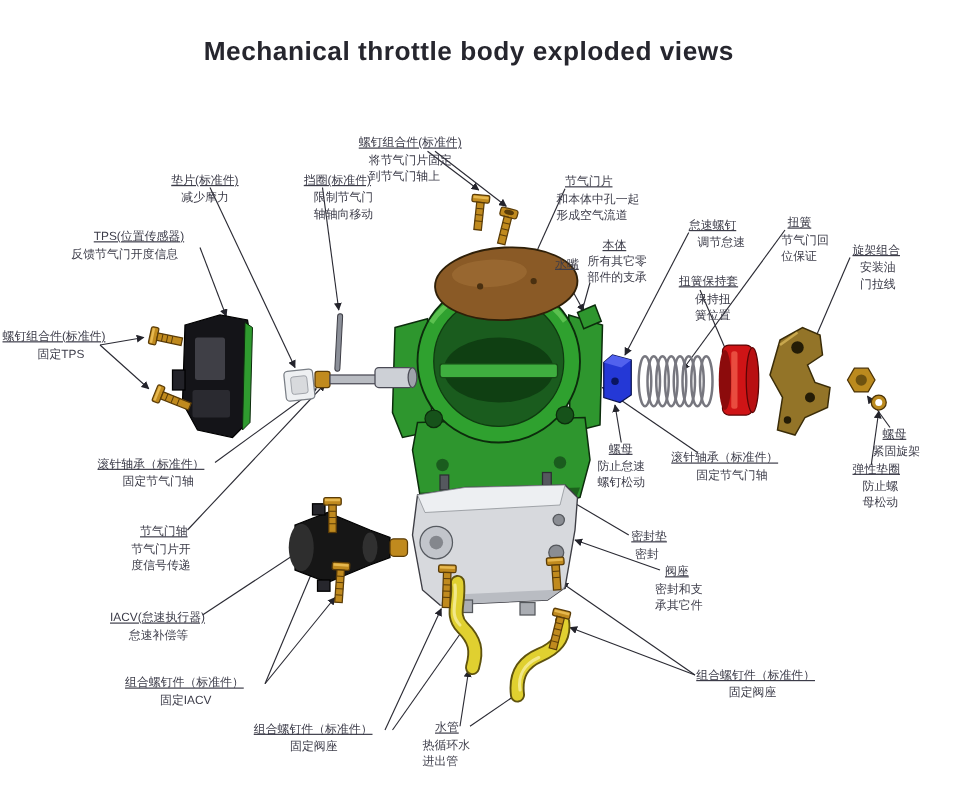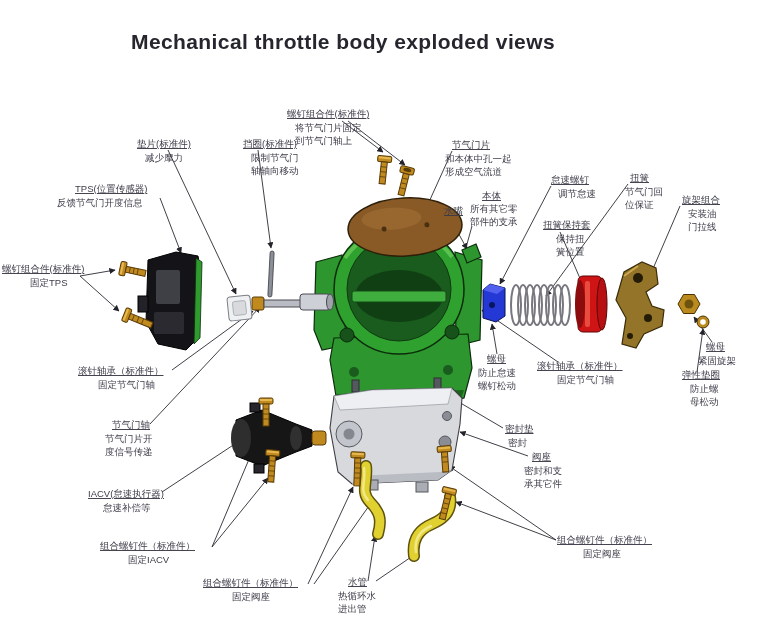--- a/index.html
+++ b/index.html
@@ -1,19 +1,19 @@
 <!DOCTYPE html>
 <html><head>
 <meta charset="utf-8">
 <style>
   html,body{margin:0;padding:0;background:#ffffff;}
   #page{position:relative;width:768px;height:642px;background:#fff;overflow:hidden;
         font-family:"Liberation Sans",sans-serif;}
   #title{position:absolute;top:30px;left:0;width:686px;margin:0;text-align:center;
-         font-size:21px;font-weight:800;letter-spacing:.4px;color:#26262e;}
+         font-size:21px;font-weight:800;letter-spacing:.4px;color:#26262e;padding-left:32px;}
   svg{position:absolute;top:0;left:0;}
   .leader{stroke:#2a2a33;stroke-width:.9;fill:none;}
   .lt{font-size:9.5px;fill:#3c3c49;text-decoration:underline;}
   .ld{font-size:9.5px;fill:#3c3c49;}
   .gold{fill:#c08a1e;stroke:#5a3c08;stroke-width:1;}
   .goldhi{fill:#e6b84f;stroke:none;}
   .thr{stroke:#5a3c08;stroke-width:.8;fill:none;}
   .grn{fill:#2e962e;stroke:#0c2c0c;stroke-width:1.2;}
   .grnd{fill:#1c631c;stroke:none;}
   .alu{fill:#d7d9dd;stroke:#3d3d44;stroke-width:1.1;}

